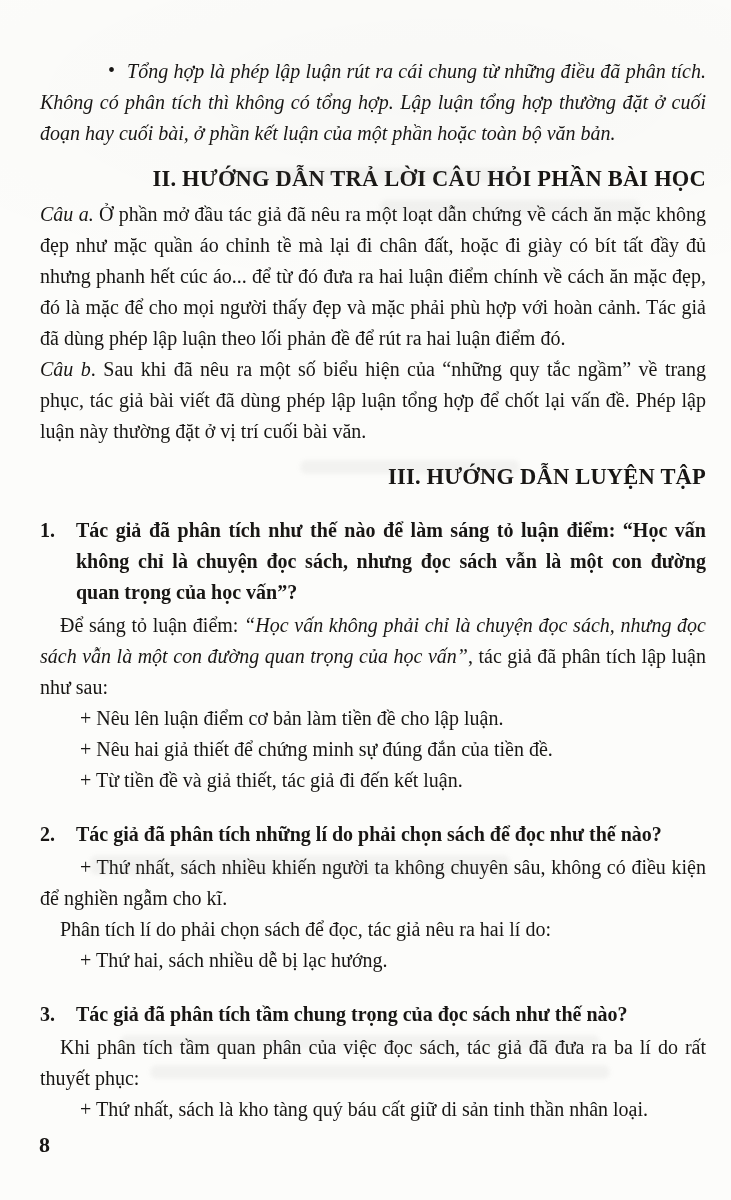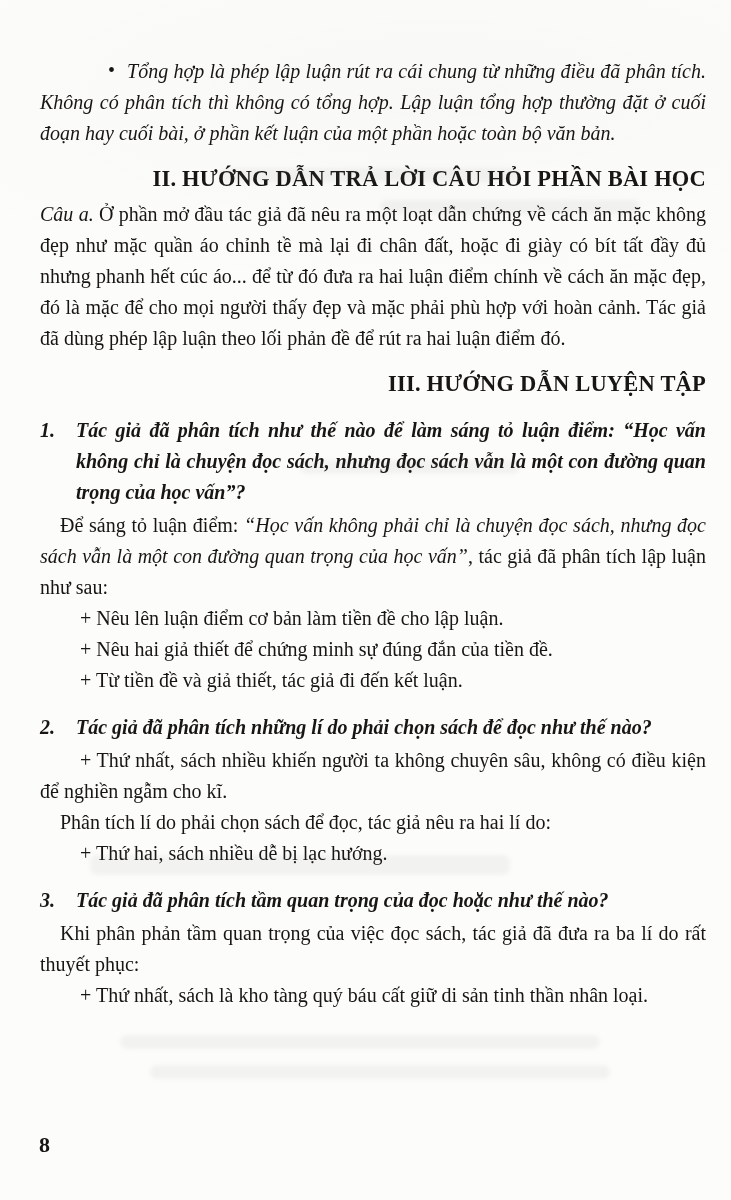--- a/index.html
+++ b/index.html
@@ -43,24 +43,23 @@
     font-weight: bold;
     letter-spacing: 0.2px;
     text-align: right;
   }
   .lead-bi {
     font-weight: normal;
     font-style: italic;
   }
   .question {
     font-weight: bold;
-    font-style: italic;
     padding-left: 36px;
     text-indent: -36px;
-    margin-top: 16px;
+    margin-top: 23px;
     margin-bottom: 2px;
   }
   .question .qnum {
     display: inline-block;
     width: 36px;
     text-indent: 0;
   }
   .answer { text-indent: 20px; }
   .quote-italic { font-style: italic; }
   .point { text-indent: 40px; }
@@ -91,41 +90,42 @@
 <body>
 
 <div class="page">
 
   <p class="body-text intro"><span class="bullet">•</span><span>Tổng hợp là phép lập luận rút ra cái chung từ những điều đã phân tích. Không có phân tích thì không có tổng hợp. Lập luận tổng hợp thường đặt ở cuối đoạn hay cuối bài, ở phần kết luận của một phần hoặc toàn bộ văn bản.</span></p>
 
   <h2 class="sec-heading">II. HƯỚNG DẪN TRẢ LỜI CÂU HỎI PHẦN BÀI HỌC</h2>
 
   <p class="body-text"><span class="lead-bi">Câu a.</span><span> Ở phần mở đầu tác giả đã nêu ra một loạt dẫn chứng về cách ăn mặc không đẹp như mặc quần áo chỉnh tề mà lại đi chân đất, hoặc đi giày có bít tất đầy đủ nhưng phanh hết cúc áo... để từ đó đưa ra hai luận điểm chính về cách ăn mặc đẹp, đó là mặc để cho mọi người thấy đẹp và mặc phải phù hợp với hoàn cảnh. Tác giả đã dùng phép lập luận theo lối phản đề để rút ra hai luận điểm đó.</span></p>
 
+  <p class="body-text"><span class="lead-bi">Câu b</span><span>. Sau khi đã nêu ra một số biểu hiện của “những quy tắc ngầm” về trang phục, tác giả bài viết đã dùng phép lập luận tổng hợp để chốt lại vấn đề. Phép lập luận này thường đặt ở vị trí cuối bài văn.</span></p>
 
   <h2 class="sec-heading">III. HƯỚNG DẪN LUYỆN TẬP</h2>
 
   <p class="body-text question"><span class="qnum">1.</span><span>Tác giả đã phân tích như thế nào để làm sáng tỏ luận điểm: “Học vấn không chỉ là chuyện đọc sách, nhưng đọc sách vẫn là một con đường quan trọng của học vấn”?</span></p>
 
   <p class="body-text answer"><span>Để sáng tỏ luận điểm: </span><span class="quote-italic">“Học vấn không phải chỉ là chuyện đọc sách, nhưng đọc sách vẫn là một con đường quan trọng của học vấn”</span><span>, tác giả đã phân tích lập luận như sau:</span></p>
 
   <p class="body-text point">+ Nêu lên luận điểm cơ bản làm tiền đề cho lập luận.</p>
   <p class="body-text point">+ Nêu hai giả thiết để chứng minh sự đúng đắn của tiền đề.</p>
   <p class="body-text point">+ Từ tiền đề và giả thiết, tác giả đi đến kết luận.</p>
 
   <p class="body-text question"><span class="qnum">2.</span><span>Tác giả đã phân tích những lí do phải chọn sách để đọc như thế nào?</span></p>
 
   <p class="body-text point">+ Thứ nhất, sách nhiều khiến người ta không chuyên sâu, không có điều kiện để nghiền ngẫm cho kĩ.</p>
 
   <p class="body-text answer">Phân tích lí do phải chọn sách để đọc, tác giả nêu ra hai lí do:</p>
   <p class="body-text point">+ Thứ hai, sách nhiều dễ bị lạc hướng.</p>
 
-  <p class="body-text question"><span class="qnum">3.</span><span>Tác giả đã phân tích tầm quan trọng của đọc hoặc như thế nào?</span></p>
+  <p class="body-text question"><span class="qnum">3.</span><span>Tác giả đã phân tích tầm chung trọng của đọc sách như thế nào?</span></p>
 
-  <p class="body-text answer">Khi phân phản tầm quan trọng của việc đọc sách, tác giả đã đưa ra ba lí do rất thuyết phục:</p>
+  <p class="body-text answer">Khi phân tích tầm quan phân của việc đọc sách, tác giả đã đưa ra ba lí do rất thuyết phục:</p>
 
   <p class="body-text point">+ Thứ nhất, sách là kho tàng quý báu cất giữ di sản tinh thần nhân loại.</p>
 
   <div class="page-number">8</div>
 
   <div class="artifact a1"></div>
   <div class="artifact a2"></div>
   <div class="artifact a3"></div>
   <div class="artifact a4"></div>
   <div class="artifact a5"></div>

